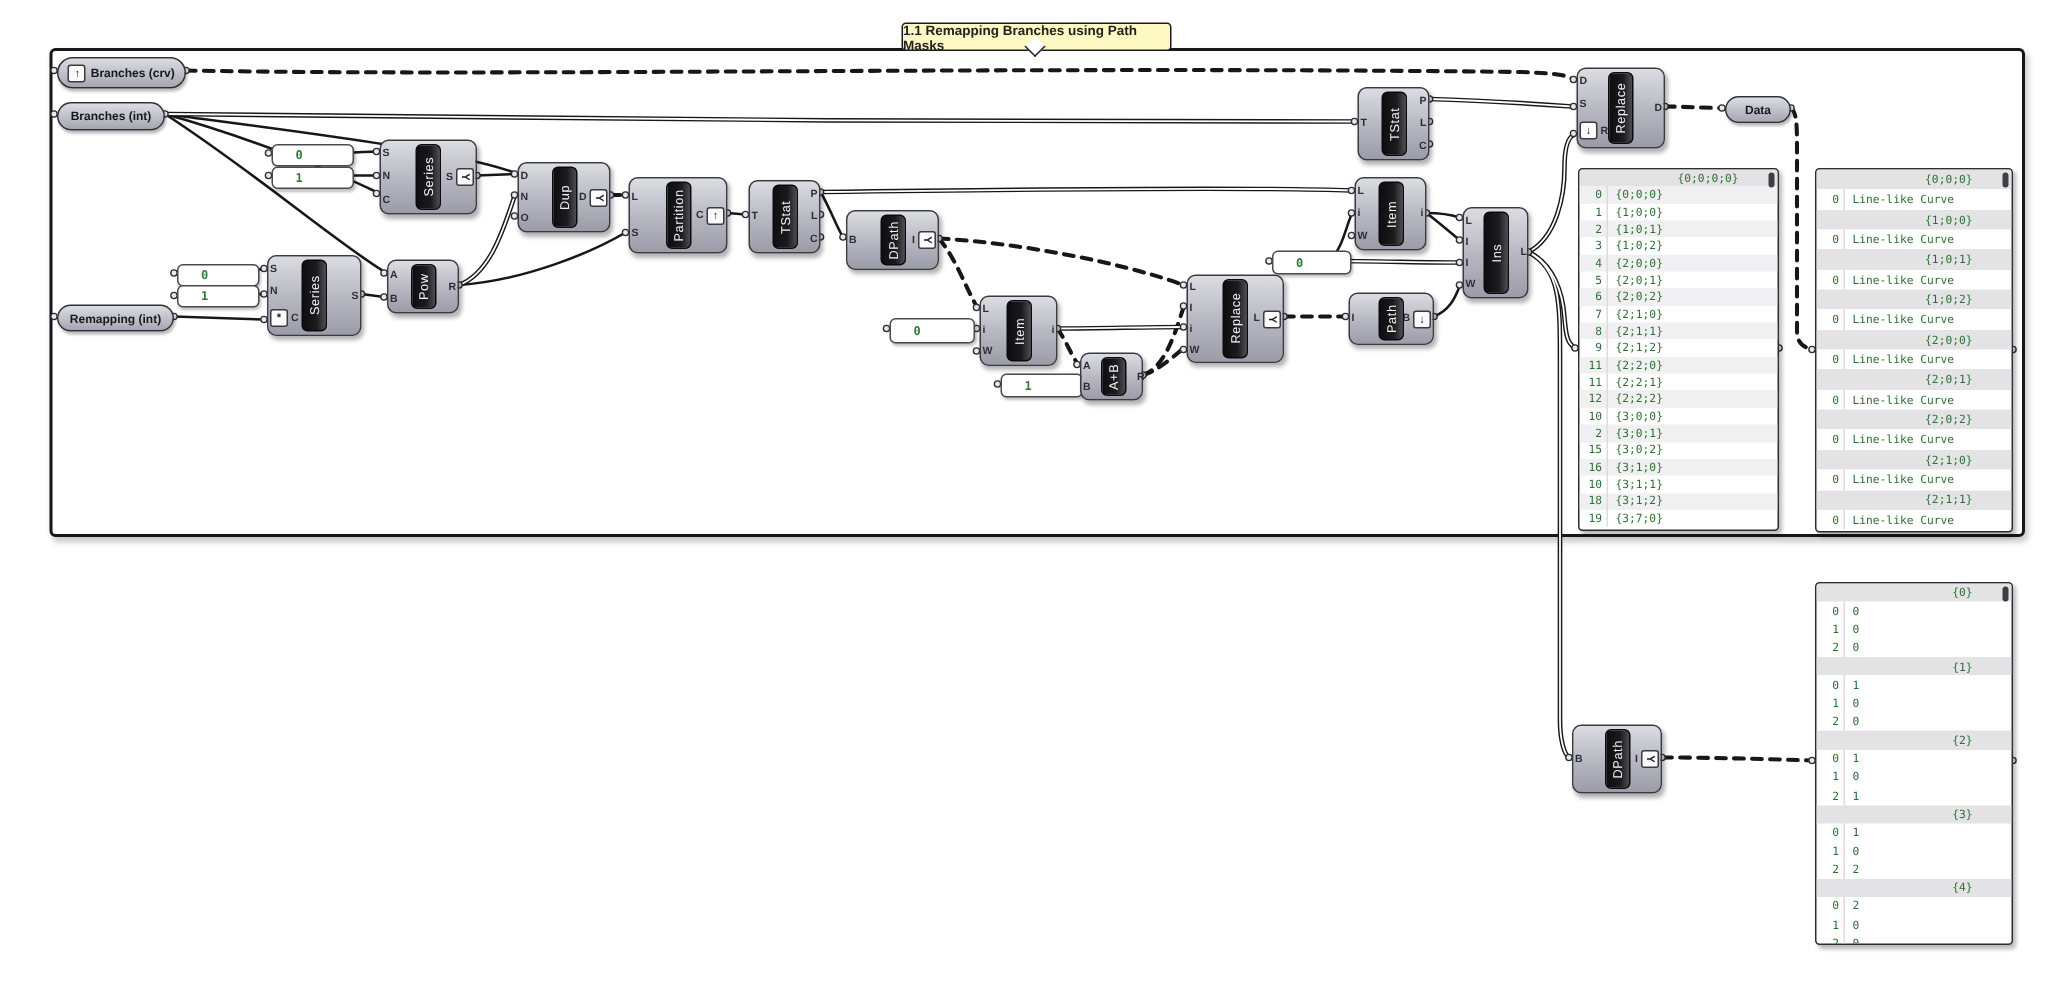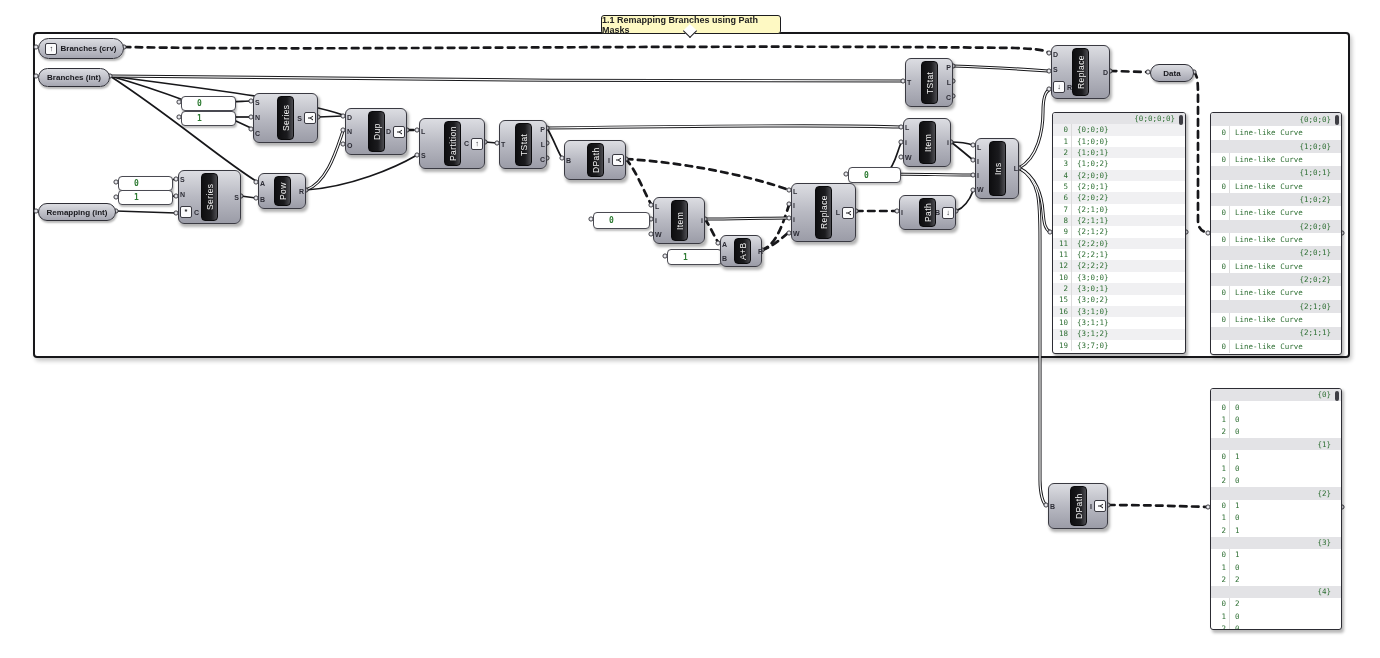--- a/index.html
+++ b/index.html
@@ -38,21 +38,21 @@
   .vcap{position:absolute;display:flex;align-items:center;z-index:2;background:#fff;
         border:1.3px solid #4a4a52;border-radius:4px;padding-left:15px;
         font:700 8px "DejaVu Sans Mono",monospace;color:#2e7b33;box-shadow:1px 1.5px 2px rgba(0,0,0,.25);}
   
   .gpanel{position:absolute;background:#fff;border:1.6px solid #2c2c33;border-radius:3px;overflow:hidden;
           z-index:2;box-shadow:2px 2.5px 3px rgba(0,0,0,.28);
           font-family:"DejaVu Sans Mono",monospace;color:#2e6f33;}
   .prl{display:flex;align-items:center;font-size:7.5px;line-height:1;}
   .prl .idx{width:15px;text-align:right;margin-right:5px;flex:none;
             border-right:1px solid #dcdcdc;padding-right:3px;height:100%;display:flex;align-items:center;justify-content:flex-end;}
-  .prl.hdr{background:#e3e3e6;justify-content:flex-end;padding-right:10px;}
+  .prl.hdr{background:#e3e3e6;justify-content:flex-end;padding-right:26px;}
   .panel-paths .prl{height:11.35px;}
   .panel-paths .rows .prl:nth-child(odd){background:#f0f0f2;}
   .panel-curves .prl{height:13.35px;}
   .panel-bottom .prl{height:12.3px;}
   .thumb{position:absolute;top:2px;right:2px;width:4px;height:10px;background:#3e3e44;border-radius:2px;z-index:3;}
   
   #title{position:absolute;left:601px;top:15px;width:178px;height:17px;z-index:4;background:#fef9c3;
          border:1.5px solid #1c1c1f;border-radius:3px;display:flex;align-items:center;justify-content:center;
          font-size:9px;font-weight:700;color:#222;}
   #title-notch{position:absolute;left:685px;top:26px;width:9px;height:9px;background:#fff;z-index:4;

